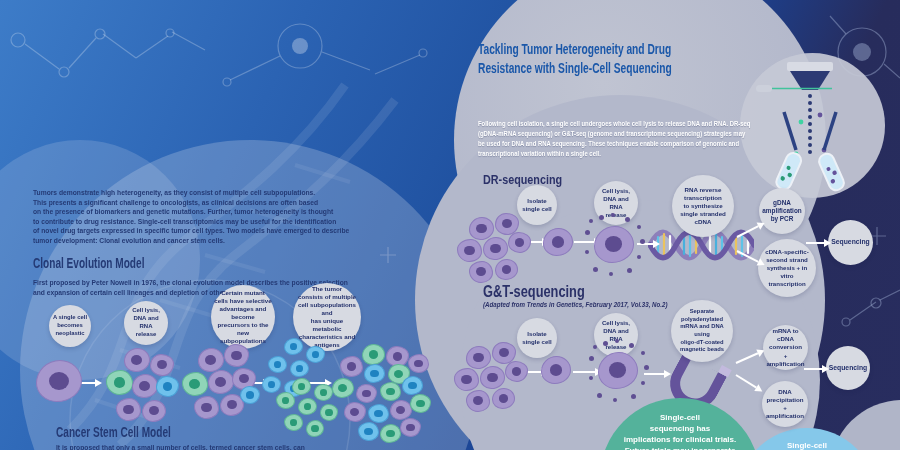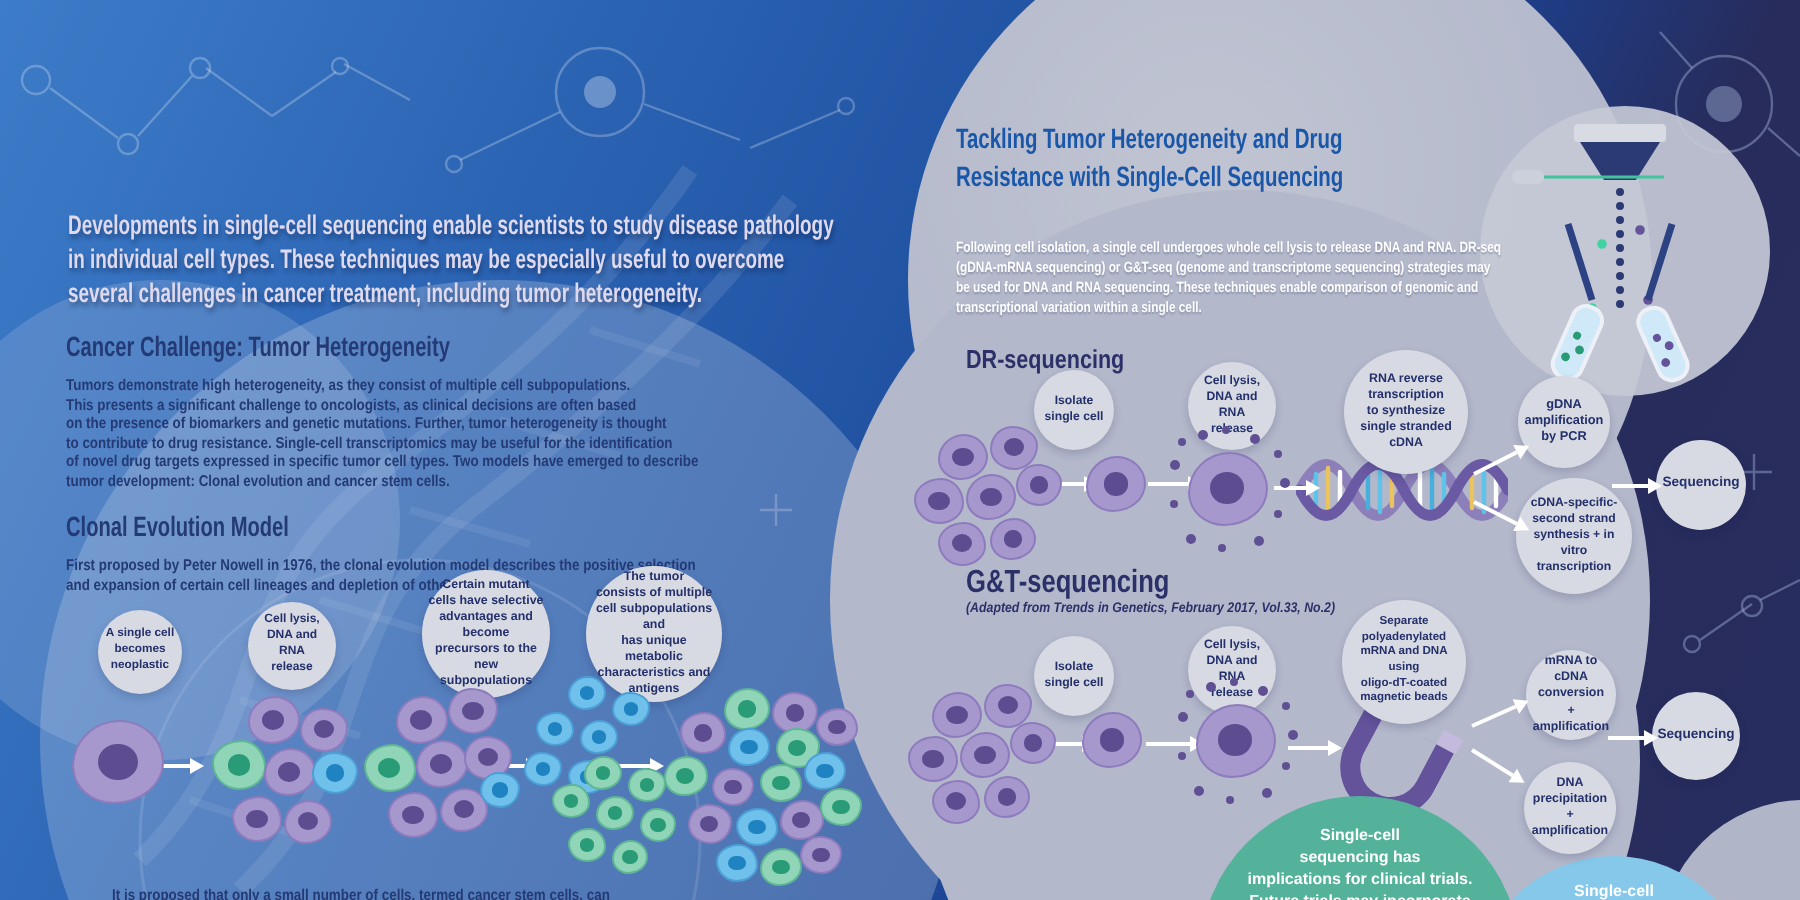--- a/index.html
+++ b/index.html
@@ -131,51 +131,46 @@
     </g>
     <g transform="rotate(-24 76 105)">
       <rect x="67" y="93" width="15" height="38" rx="7" fill="#cfe9f8" stroke="#edf1f7" stroke-width="2"></rect>
       <circle cx="72" cy="121" r="2.2" fill="#64539b"></circle>
         <circle cx="77" cy="114" r="2.2" fill="#64539b"></circle>
         <circle cx="73" cy="108" r="2" fill="#64539b"></circle>
     </g>
   </svg>
 
 
-  <div class="abs" style="left:34px;top:104px;width:640px;color:#ded9ec;font-size:13.5px;font-weight:700;line-height:17px;text-shadow:1px 2px 3px rgba(8,18,50,.4)">
-    <span class="sx pre" style="transform:scaleX(.70)">Developments in single-cell sequencing enable scientists to study disease pathology
-in individual cell types. These techniques may be especially useful to overcome
-several challenges in cancer treatment, including tumor heterogeneity.</span>
-  </div>
-
-  <div class="abs h-left" style="left:33px;top:165px;width:380px;font-size:14px">
-    <span class="sx" style="transform:scaleX(.72)">Cancer Challenge: Tumor Heterogeneity</span>
-  </div>
+
   <div class="abs body-navy" style="left:33px;top:188px;width:480px;font-size:7.8px;line-height:9.6px">
     <span class="sx pre" style="transform:scaleX(.86)">Tumors demonstrate high heterogeneity, as they consist of multiple cell subpopulations.
 This presents a significant challenge to oncologists, as clinical decisions are often based
 on the presence of biomarkers and genetic mutations. Further, tumor heterogeneity is thought
 to contribute to drug resistance. Single-cell transcriptomics may be useful for the identification
 of novel drug targets expressed in specific tumor cell types. Two models have emerged to describe
 tumor development: Clonal evolution and cancer stem cells.</span>
   </div>
 
   <div class="abs h-left" style="left:33px;top:255px;width:300px;font-size:14px">
     <span class="sx" style="transform:scaleX(.72)">Clonal Evolution Model</span>
   </div>
   <div class="abs body-navy" style="left:33px;top:278px;width:480px;font-size:7.8px;line-height:9.6px">
     <span class="sx pre" style="transform:scaleX(.86)">First proposed by Peter Nowell in 1976, the clonal evolution model describes the positive selection
 and expansion of certain cell lineages and depletion of others.</span>
   </div>
 
+  <div class="abs h-left" style="left:56px;top:424px;width:300px;font-size:14px">
+    <span class="sx" style="transform:scaleX(.72)">Cancer Stem Cell Model</span>
+  </div>
   <div class="abs body-navy" style="left:56px;top:443px;width:480px;font-size:7.8px;line-height:9.6px">
     <span class="sx pre" style="transform:scaleX(.86)">It is proposed that only a small number of cells, termed cancer stem cells, can</span>
   </div>
 
-  <div class="abs" style="left:478px;top:60px;width:340px;color:#1a57a9;font-weight:700;font-size:14px;line-height:19px">
+  <div class="abs" style="left:478px;top:40px;width:340px;color:#1a57a9;font-weight:700;font-size:14px;line-height:19px">
     <span class="sx" style="transform:scaleX(.73)">
       <span>Tackling Tumor Heterogeneity and Drug</span><br>
       <span>Resistance with Single-Cell Sequencing</span>
     </span>
   </div>
   <div class="abs body-white" style="left:478px;top:119px;width:420px;font-size:7.4px;line-height:10px;text-shadow:0 1px 1px rgba(40,50,90,.3)">
     <span class="sx pre" style="transform:scaleX(.80)">Following cell isolation, a single cell undergoes whole cell lysis to release DNA and RNA. DR-seq
 (gDNA-mRNA sequencing) or G&amp;T-seq (genome and transcriptome sequencing) strategies may
 be used for DNA and RNA sequencing. These techniques enable comparison of genomic and
 transcriptional variation within a single cell.</span>

